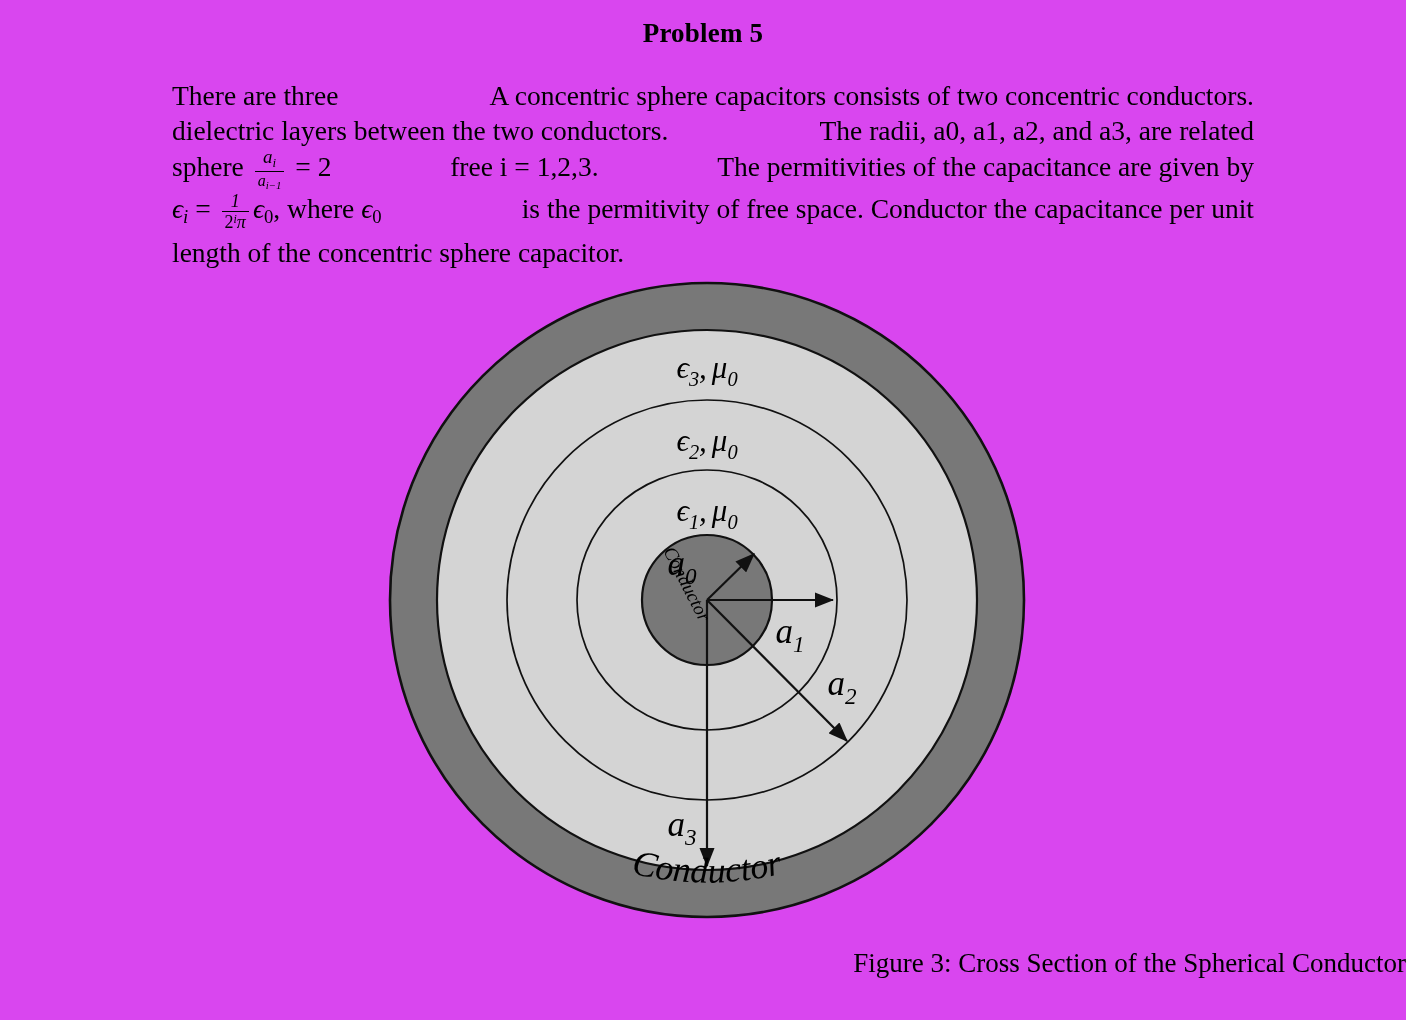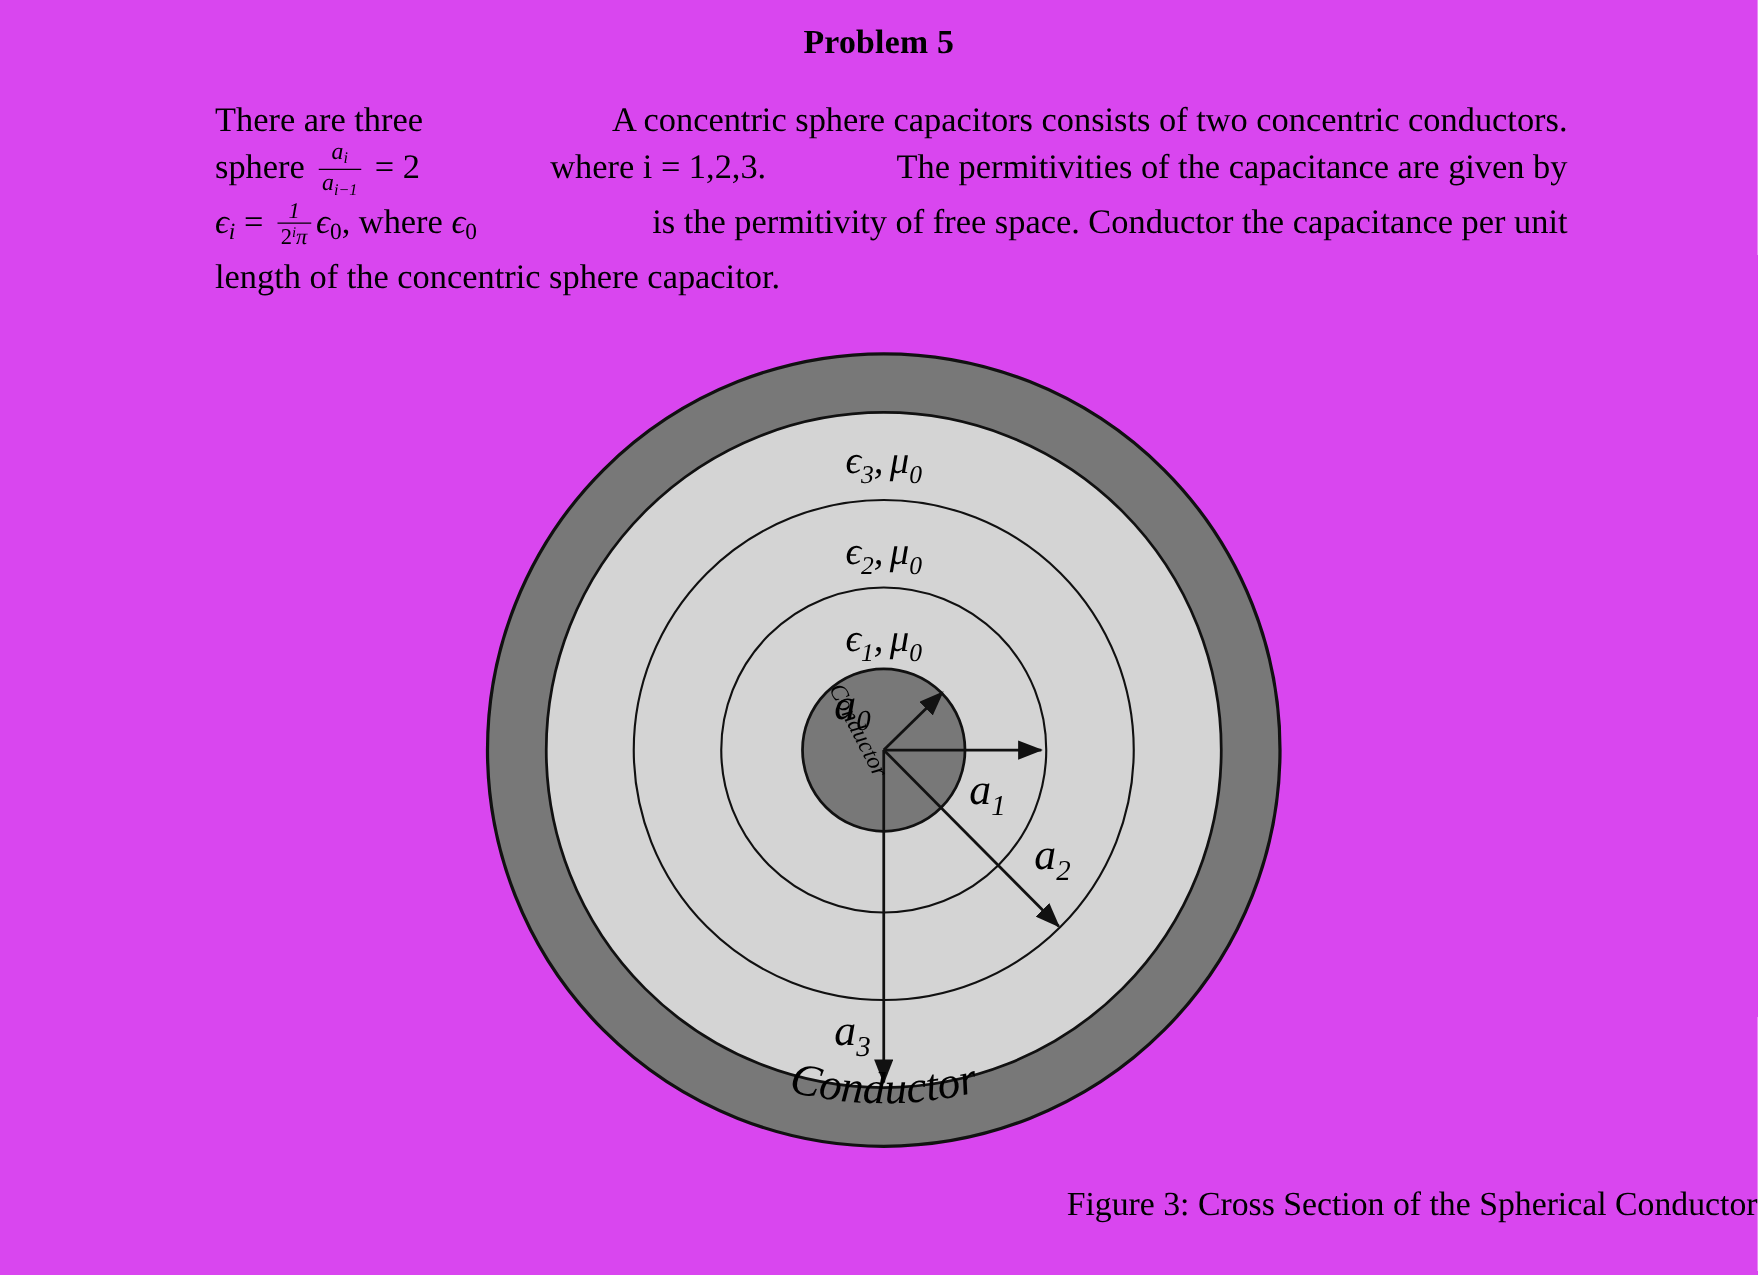--- a/index.html
+++ b/index.html
@@ -73,21 +73,21 @@
     margin: 0 4px;
     position: relative;
     top: -1px;
   }
   .frac .num {
     font-size: 19px;
     font-style: italic;
     padding: 0 3px 1px 3px;
   }
   .frac .den {
-    font-size: 19px;
+    font-size: 16px;
     font-style: italic;
     border-top: 1.4px solid #000;
     padding: 1px 3px 0 3px;
   }
   .frac.small .num, .frac.small .den {
     font-size: 18px;
   }
   sub {
     font-size: 0.68em;
     vertical-align: -0.28em;
@@ -138,31 +138,35 @@
 
 <div class="page">
 
   <div class="title">Problem 5</div>
 
   <div class="body-block">
     <p>
       <span class="line justified">
         <span>There are three</span>
         <span>A concentric sphere capacitors consists of two concentric conductors.</span>
+      </span>
+      <span class="line justified">
+        <span>dielectric layers between the two conductors.</span>
+        <span>The radii, a0, a1, a2, and a3, are related</span>
       </span>
       <span class="line justified">
         <span>
           <span>sphere</span>
           <span class="frac">
             <span class="num"><span>a</span><sub>i</sub></span>
             <span class="den"><span>a</span><sub>i−1</sub></span>
           </span>
           <span>=  2</span>
         </span>
-        <span>where i = 1,2,3.</span>
+        <span>free i = 1,2,3.</span>
         <span>The permitivities of the capacitance are given by</span>
       </span>
       <span class="line justified">
         <span>
           <span class="mi">ϵ</span><sub>i</sub>
           <span>=</span>
           <span class="frac small">
             <span class="num upr">1</span>
             <span class="den"><span class="upr">2</span><sup>i</sup><span>π</span></span>
           </span><span class="mi">ϵ</span><sub class="upr">0</sub><span>, where</span>

